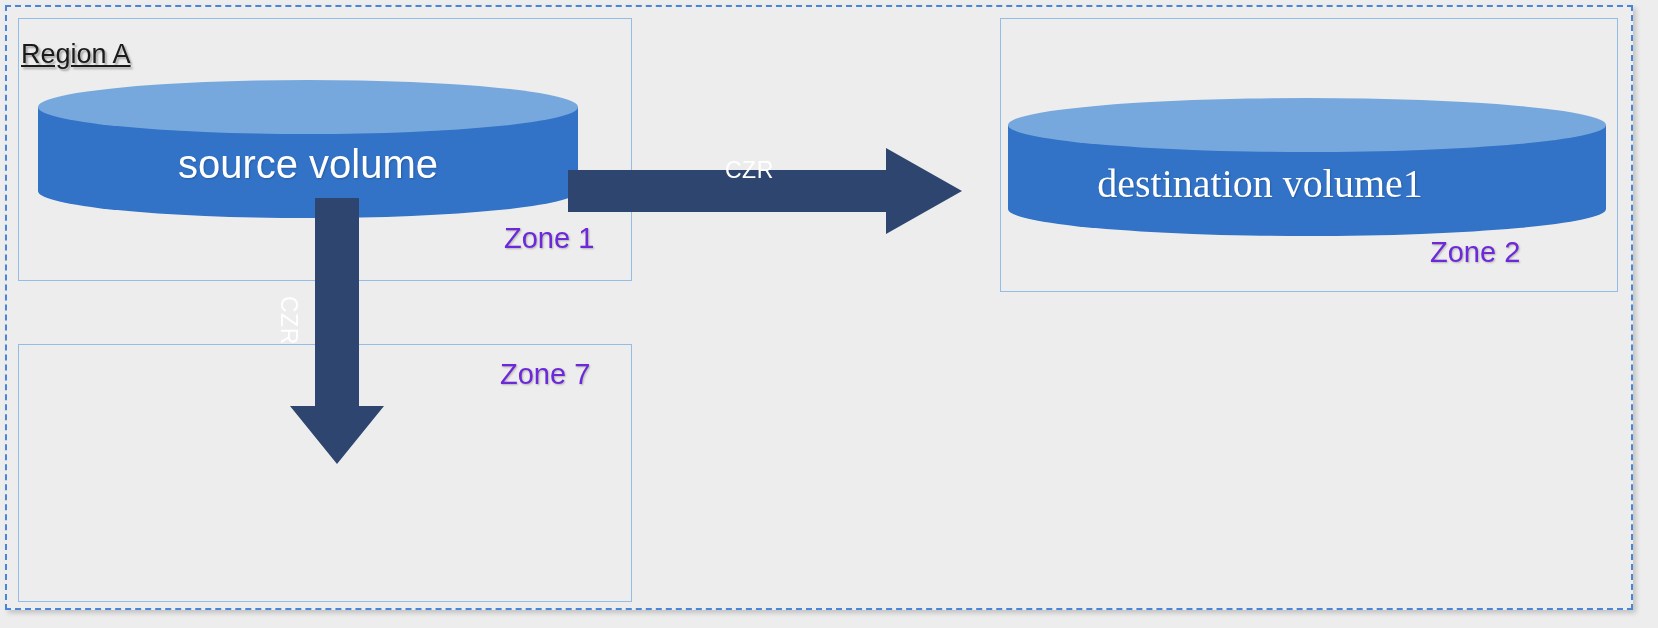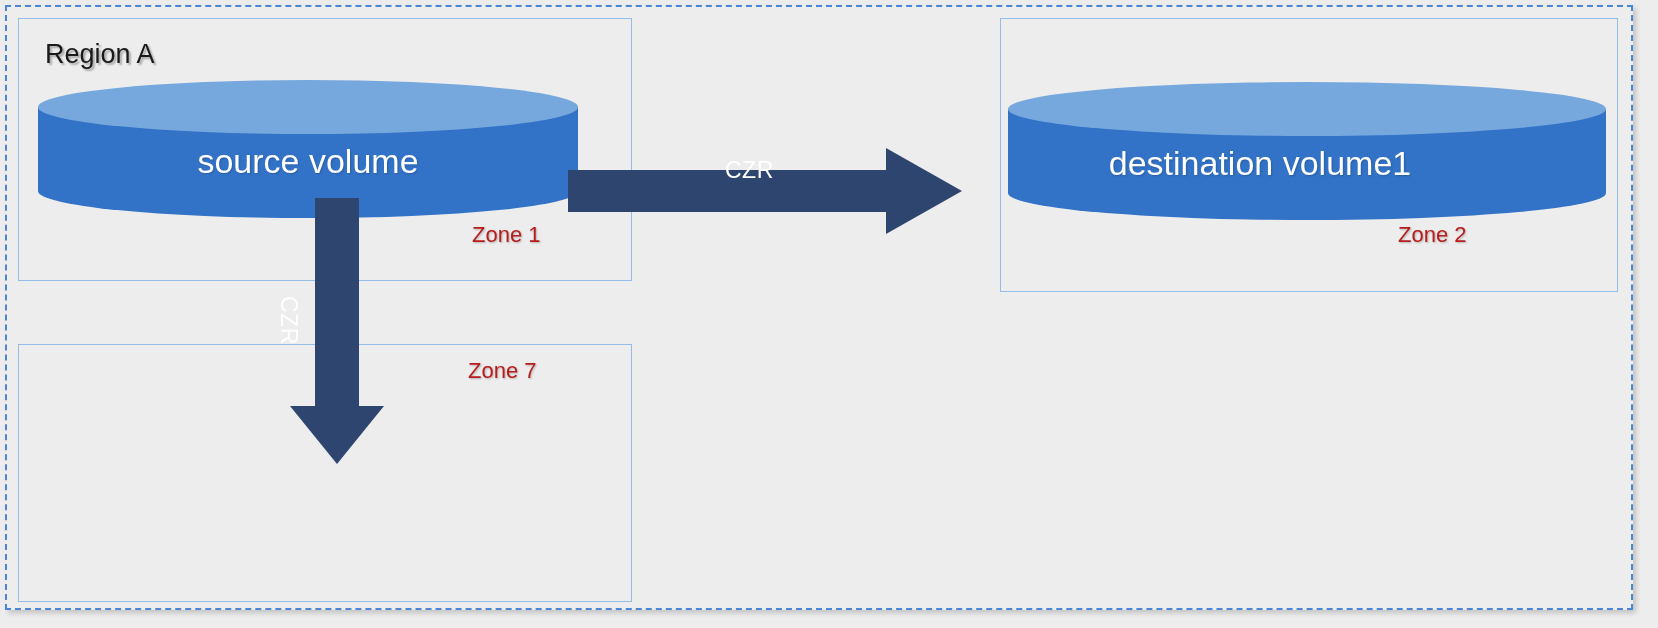--- a/index.html
+++ b/index.html
@@ -24,73 +24,75 @@
     top: 5px;
     width: 1628px;
     height: 605px;
     box-sizing: border-box;
     border: 2px dashed #4a86d8;
     background: #ededed;
     box-shadow: 3px 3px 5px rgba(0,0,0,0.18);
   }
   .region-label {
     position: absolute;
-    left: 45px;
+    left: 21px;
     top: 39px;
     font-size: 27px;
     color: #1a1a1a;
     text-shadow: 2px 2px 2px rgba(0,0,0,0.30);
     white-space: nowrap;
     z-index: 30;
+    text-decoration: underline;
   }
 
   
   .zone-box {
     position: absolute;
     box-sizing: border-box;
     border: 1.5px solid #93bde8;
     background: #ededed;
   }
   #zone1-box { left: 18px;   top: 18px;  width: 614px; height: 263px; }
   #zone2-box { left: 1000px; top: 18px;  width: 618px; height: 274px; }
   #zone3-box { left: 18px;   top: 344px; width: 614px; height: 258px; }
 
   .zone-label {
     position: absolute;
-    font-size: 22px;
-    color: #b91c1c;
+    font-size: 29px;
+    color: #6d28d9;
     text-shadow: 1px 1px 2px rgba(0,0,0,0.25);
     white-space: nowrap;
     z-index: 25;
+    margin-left: 32px;
   }
   #zone1-label { left: 472px;  top: 222px; }
-  #zone2-label { left: 1398px; top: 222px; text-align: center; }
+  #zone2-label { left: 1398px; top: 236px; text-align: center; }
   #zone3-label { left: 468px;  top: 358px; }
 
   
   .cylinder {
     position: absolute;
     z-index: 10;
   }
   .cyl-svg { display: block; overflow: visible; }
   .cyl-text {
     position: absolute;
     left: 0;
     width: 100%;
     text-align: center;
     color: #ffffff;
-    font-size: 34px;
+    font-size: 40px;
     white-space: nowrap;
     text-shadow: 1px 1px 2px rgba(0,0,0,0.20);
     pointer-events: none;
   }
 
   #source-volume      { left: 38px;   top: 80px;  width: 540px; height: 138px; }
   #source-volume .cyl-text      { top: 62px; }
-  #dest-volume1       { left: 1008px; top: 82px;  width: 504px; height: 138px; }
+  #dest-volume1       { left: 1008px; top: 98px;  width: 504px; height: 138px; font-family: Liberation Serif, serif; }
   #dest-volume1 .cyl-text       { top: 62px; }
   #dest-volume2       { left: 36px;   top: 422px; width: 542px; height: 136px; }
   #dest-volume2 .cyl-text       { top: 60px; }
 
   
   .arrow-h {
     position: absolute;
     left: 568px;
     top: 148px;
     width: 394px;

